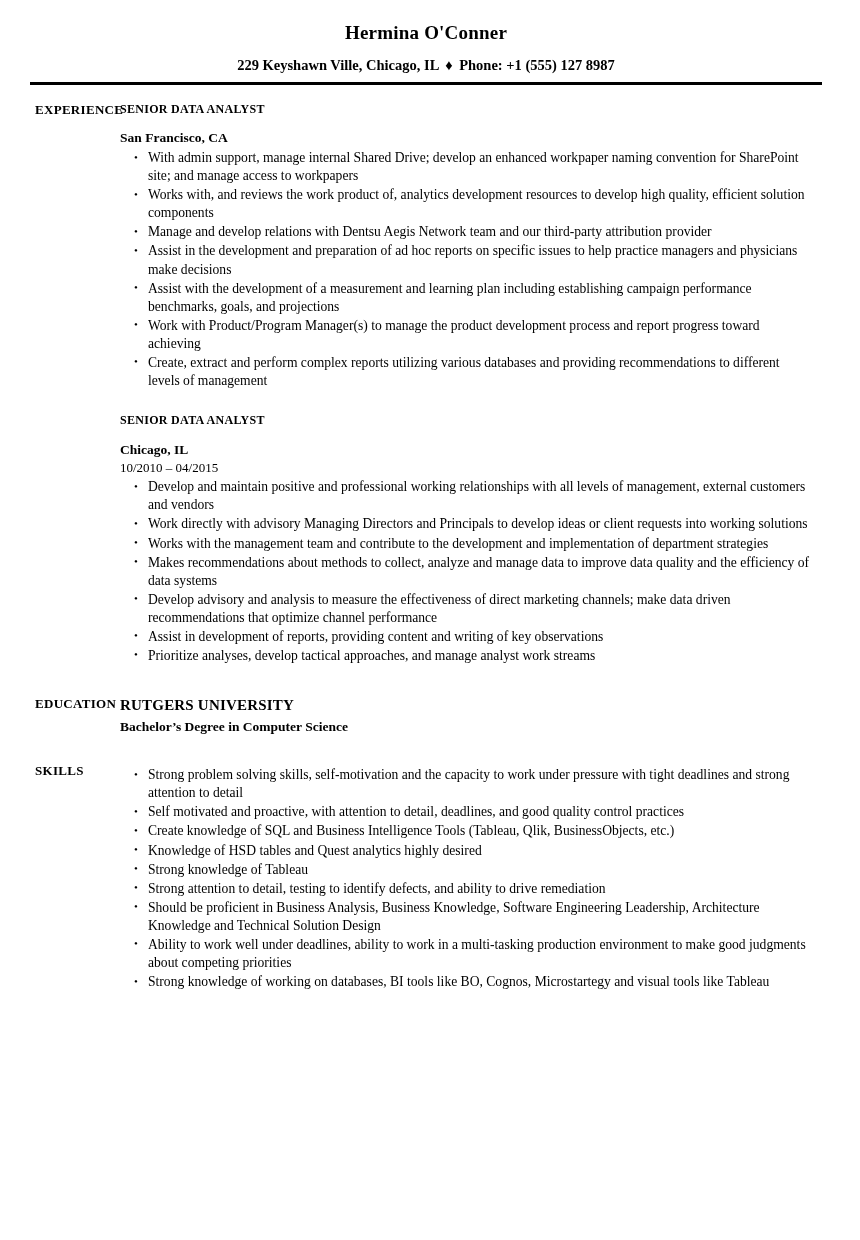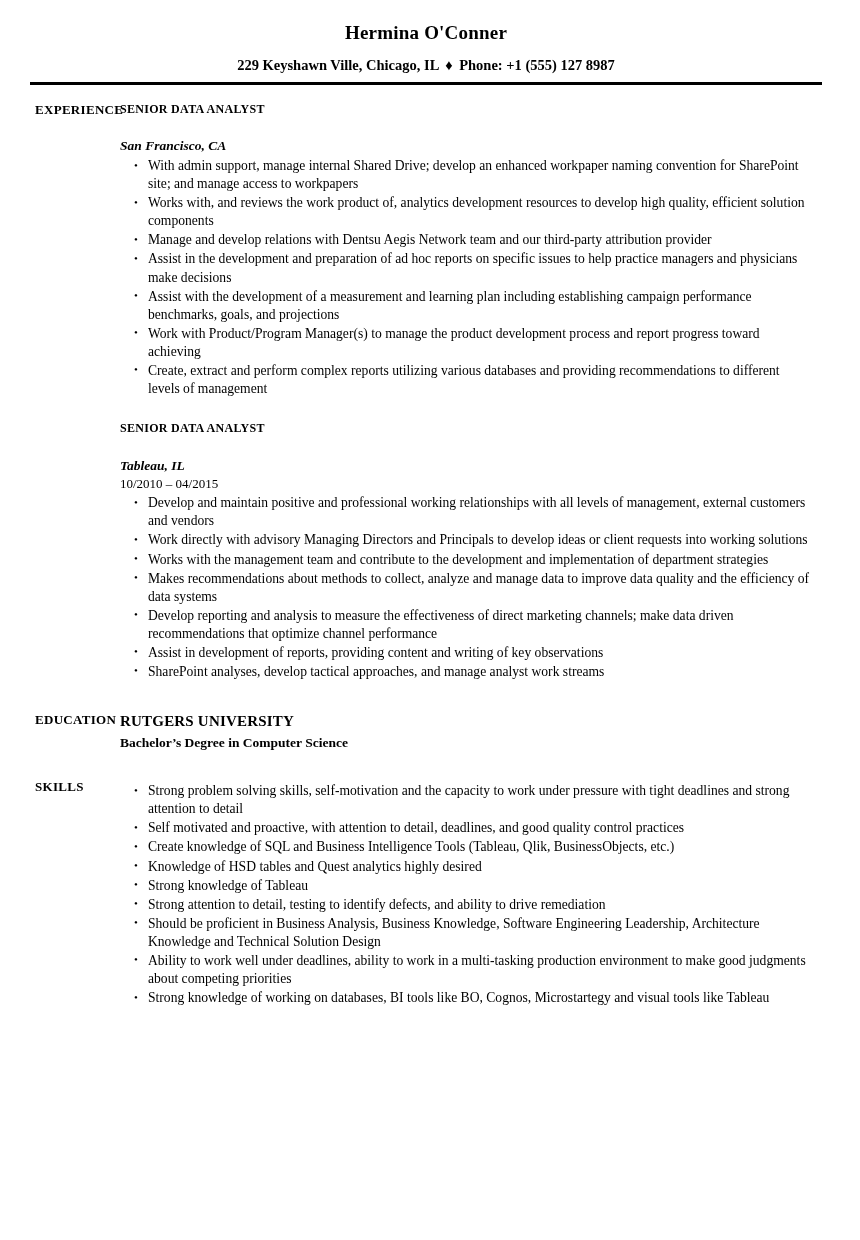--- a/index.html
+++ b/index.html
@@ -89,23 +89,22 @@
   }
   .job-title {
     font-size: 12px;
     font-weight: bold;
     letter-spacing: 0.3px;
     line-height: 1.2;
   }
   .job-location {
     font-size: 13.5px;
     font-weight: bold;
-    margin-top: 22px;
-    line-height: 1.2;
-    font-style: italic;
+    margin-top: 14px;
+    line-height: 1.2;
   }
   .job-dates {
     font-size: 13px;
     font-weight: normal;
     margin-top: 2px;
     line-height: 1.2;
   }
 
   
   ul.bullets {
@@ -181,30 +180,30 @@
             <li>Manage and develop relations with Dentsu Aegis Network team and our third-party attribution provider</li>
             <li>Assist in the development and preparation of ad hoc reports on specific issues to help practice managers and physicians make decisions</li>
             <li>Assist with the development of a measurement and learning plan including establishing campaign performance benchmarks, goals, and projections</li>
             <li>Work with Product/Program Manager(s) to manage the product development process and report progress toward achieving</li>
             <li>Create, extract and perform complex reports utilizing various databases and providing recommendations to different levels of management</li>
           </ul>
         </div>
 
         <div class="job">
           <div class="job-title">SENIOR DATA ANALYST</div>
-          <div class="job-location">Tableau, IL</div>
+          <div class="job-location">Chicago, IL</div>
           <div class="job-dates">10/2010 – 04/2015</div>
           <ul class="bullets">
             <li>Develop and maintain positive and professional working relationships with all levels of management, external customers and vendors</li>
             <li>Work directly with advisory Managing Directors and Principals to develop ideas or client requests into working solutions</li>
             <li>Works with the management team and contribute to the development and implementation of department strategies</li>
             <li>Makes recommendations about methods to collect, analyze and manage data to improve data quality and the efficiency of data systems</li>
-            <li>Develop reporting and analysis to measure the effectiveness of direct marketing channels; make data driven recommendations that optimize channel performance</li>
+            <li>Develop advisory and analysis to measure the effectiveness of direct marketing channels; make data driven recommendations that optimize channel performance</li>
             <li>Assist in development of reports, providing content and writing of key observations</li>
-            <li>SharePoint analyses, develop tactical approaches, and manage analyst work streams</li>
+            <li>Prioritize analyses, develop tactical approaches, and manage analyst work streams</li>
           </ul>
         </div>
 
       </div>
     </div>
 
     <div class="section section-education">
       <div class="section-label-col">
         <div class="section-label">EDUCATION</div>
       </div>

